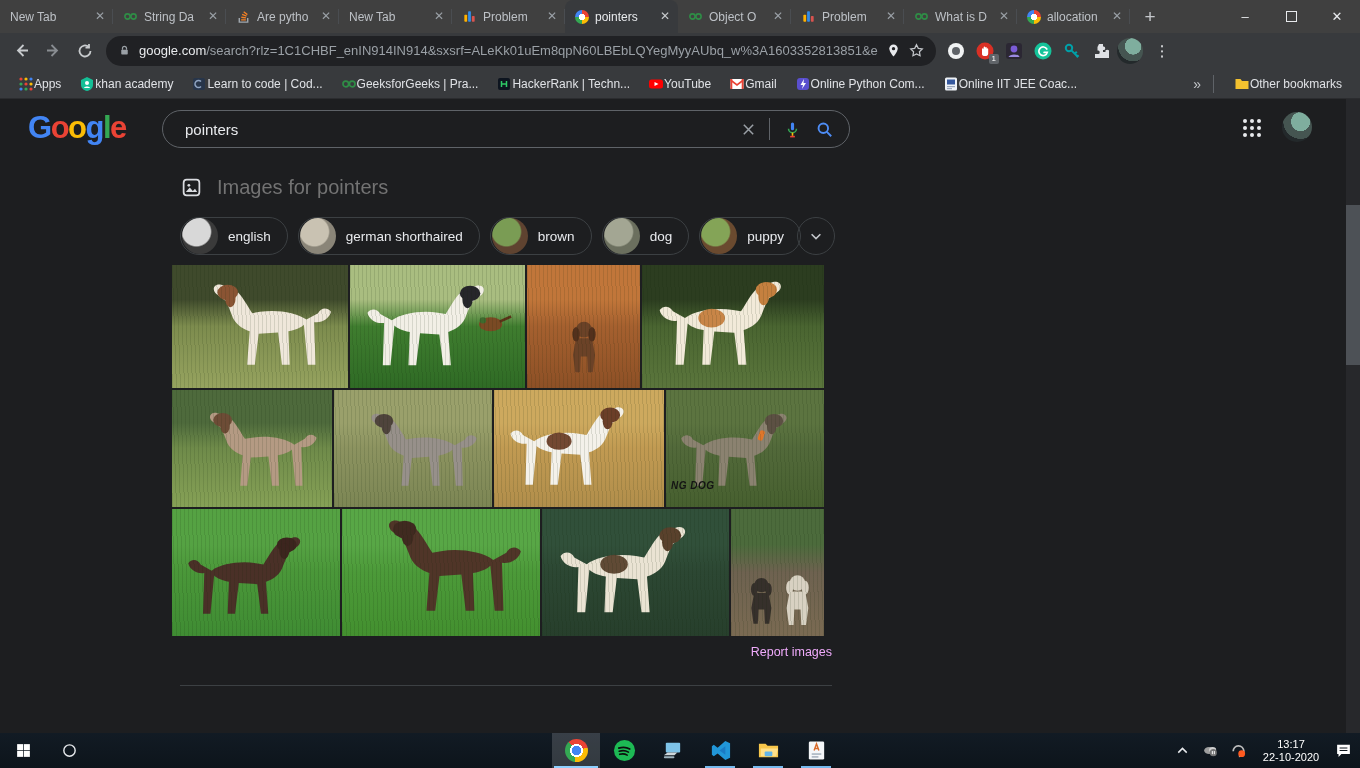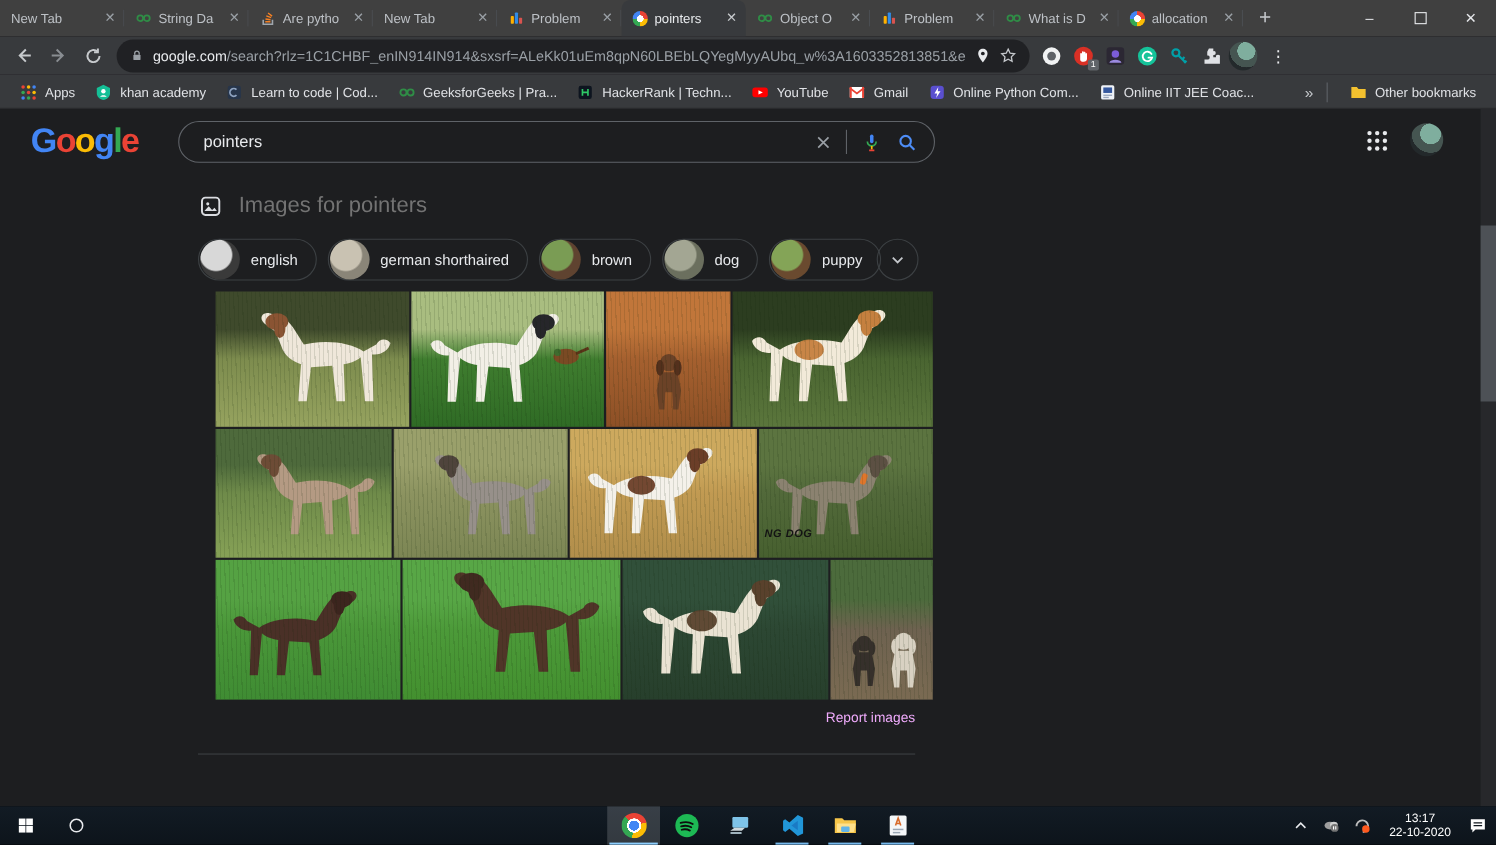--- a/index.html
+++ b/index.html
@@ -39,21 +39,21 @@
   .extbadge{position:absolute;right:-4px;bottom:-3px;background:#606469;color:#fff;font-size:8px;
     line-height:10px;padding:0 3px;border-radius:2px;}
   .avatar{width:26px;height:26px;border-radius:50%;flex:none;
     background:radial-gradient(circle at 62% 32%,#7fae9e 0 34%,#455551 35% 62%,#23292b 63%);}
   .menu3{width:20px;text-align:center;color:#e8eaed;font-size:15px;letter-spacing:0;}
 
   
   .bookmarksbar{height:31px;background:#383a3d;display:flex;align-items:center;padding:0 10px;
     font-size:12px;color:#e0e2e6;flex:none;box-shadow:inset 0 -1px 0 #2b2c2f;}
   #bookmarks{display:flex;align-items:center;gap:2px;}
-  .bm{display:flex;align-items:center;gap:7px;padding:3px 8px;border-radius:4px;white-space:nowrap;}
+  .bm{display:flex;align-items:center;padding:3px 8px;border-radius:4px;white-space:nowrap;}
   .bm svg{width:16px;height:16px;flex:none;}
   .bm-right{margin-left:auto;display:flex;align-items:center;gap:12px;}
   .overflow{color:#c4c7cb;font-size:14px;}
   .vdiv{width:1px;height:18px;background:#5f6368;}
 
   
   .content{position:relative;width:1360px;height:634px;background:#1d1e20;flex:none;overflow:hidden;}
   .glogo{position:absolute;left:28px;top:11px;font-size:31px;font-weight:bold;letter-spacing:-1.5px;}
   .searchbox{position:absolute;left:162px;top:11px;width:688px;height:38px;box-sizing:border-box;
     border:1px solid #5f6368;border-radius:19px;background:#1d1e20;display:flex;align-items:center;
@@ -66,21 +66,21 @@
   .pageavatar{position:absolute;left:1282px;top:13px;width:30px;height:30px;}
   .section-head{position:absolute;left:181px;top:77px;display:flex;align-items:center;gap:15px;
     color:#737373;font-size:20px;}
   .section-head svg{width:21px;height:21px;}
   #chips{position:absolute;left:180px;top:118px;display:flex;gap:10px;}
   .chip{height:38px;box-sizing:border-box;border:1px solid #3c4043;border-radius:19px;display:flex;
     align-items:center;gap:10px;padding:0 16px 0 1px;color:#e8eaed;font-size:13.5px;white-space:nowrap;}
   .chipthumb{width:36px;height:36px;border-radius:50%;flex:none;}
   .chip-expand{position:absolute;left:797px;top:118px;width:38px;height:38px;box-sizing:border-box;
     border:1px solid #3c4043;border-radius:50%;display:flex;align-items:center;justify-content:center;}
-  #imggrid{position:absolute;left:196px;top:166px;display:flex;flex-direction:column;gap:2px;text-align:center;}
+  #imggrid{position:absolute;left:172px;top:166px;display:flex;flex-direction:column;gap:2px;text-align:center;}
   .irow{display:flex;gap:2px;}
   .tile{position:relative;overflow:hidden;flex:none;}
   .tile::after{content:"";position:absolute;inset:0;
     background:repeating-linear-gradient(88deg,rgba(15,35,8,.12) 0 1px,rgba(0,0,0,0) 1px 4px);}
   .dogsvg{position:absolute;left:50%;bottom:6%;width:88%;transform:translateX(-50%);}
   .dogsvg.flip{transform:translateX(-50%) scaleX(-1);}
   .dogsvg.front{width:42%;}
   .dogsvg.double{width:92%;bottom:4%;}
   .watermark{position:absolute;left:5px;bottom:16px;z-index:2;color:#141414;font-size:10px;
     font-weight:bold;font-style:italic;letter-spacing:.5px;}

